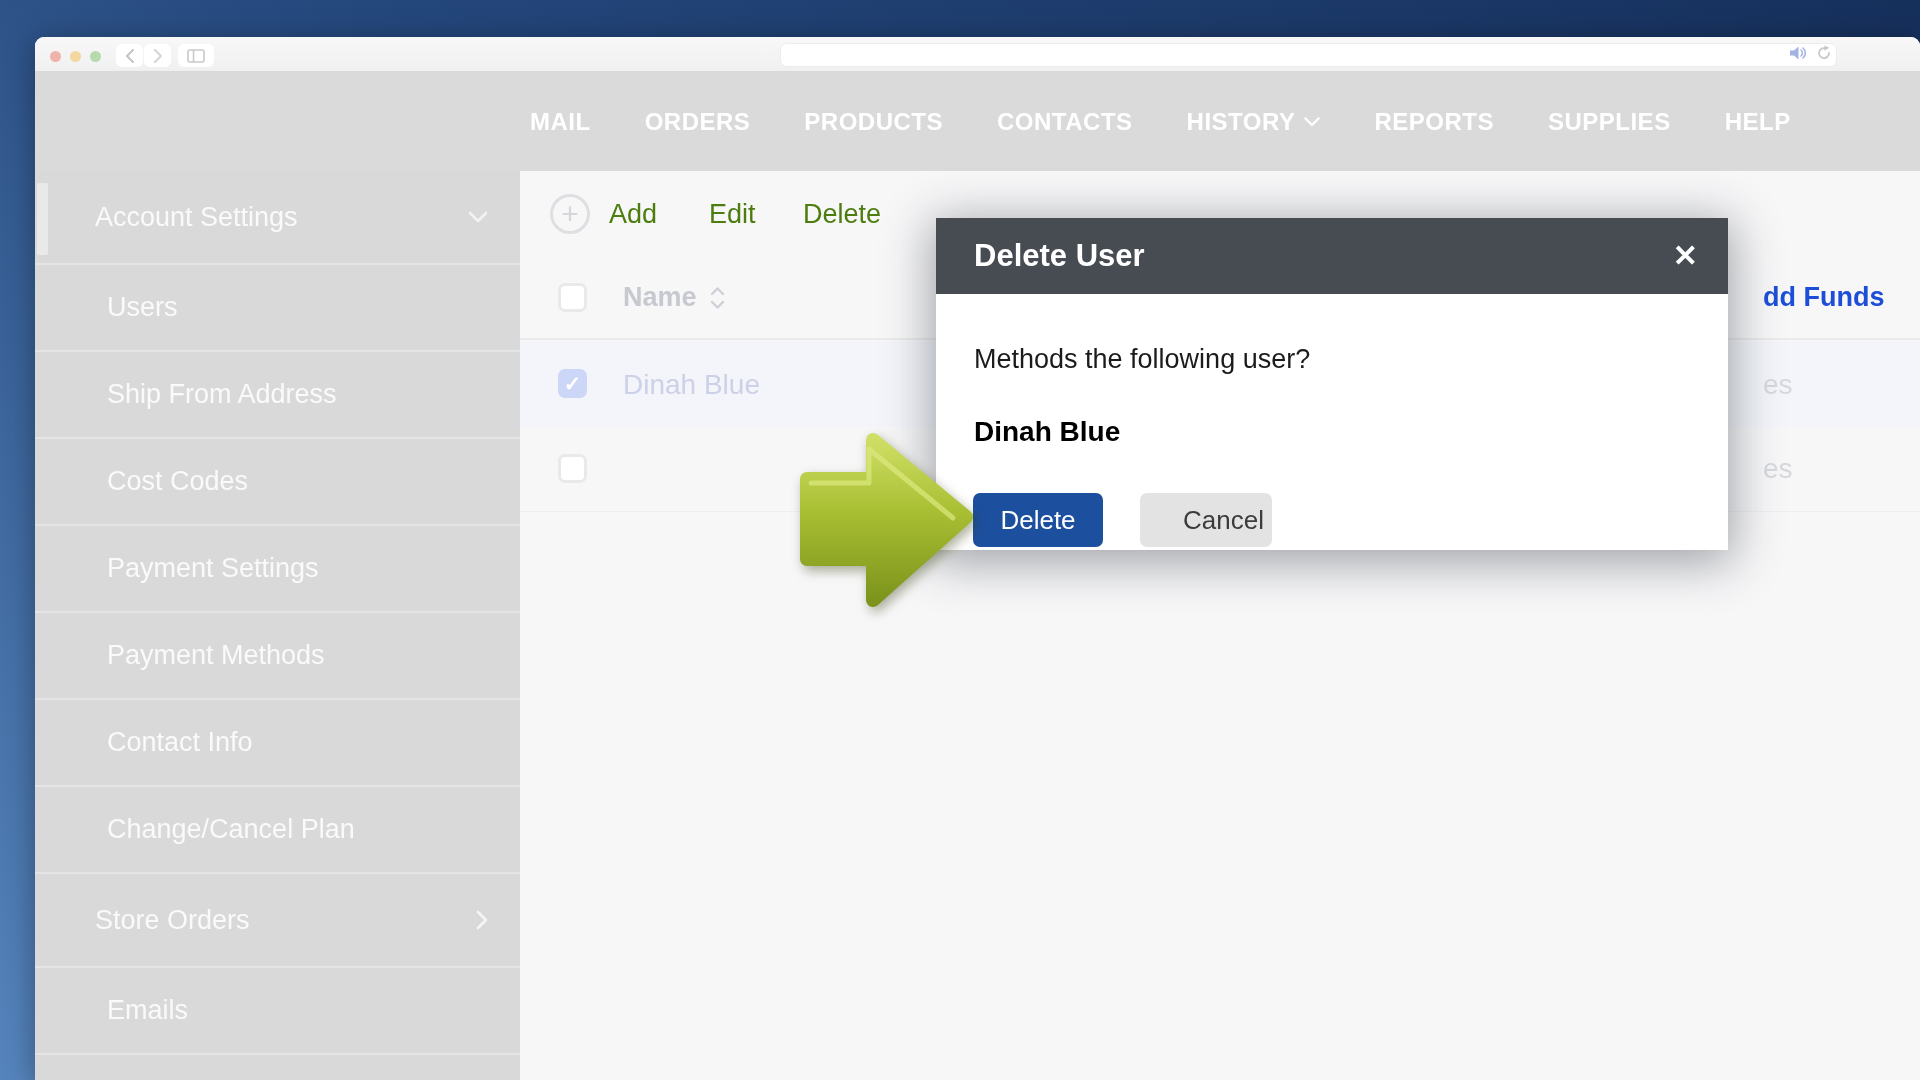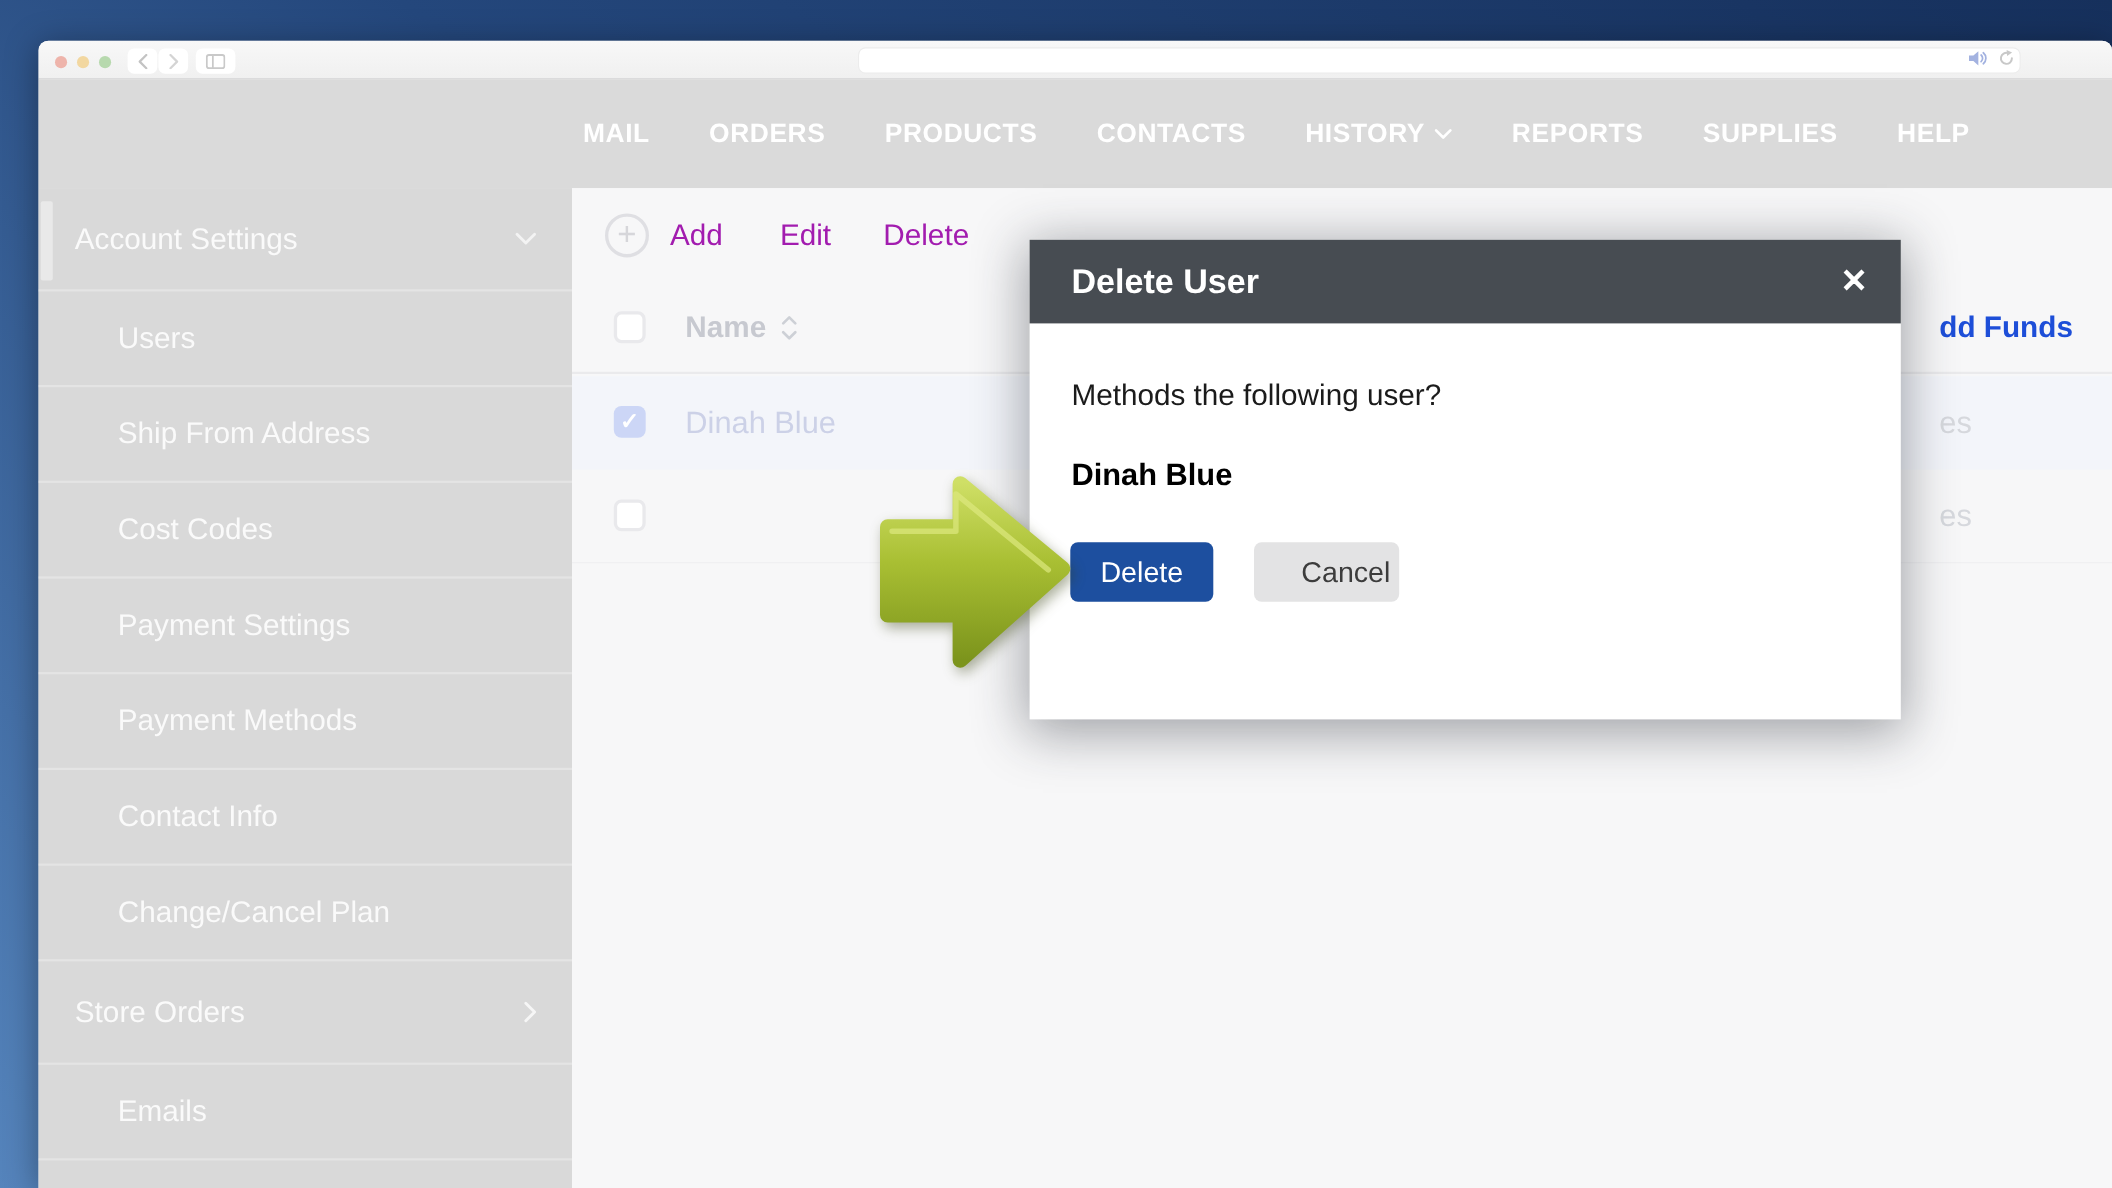--- a/index.html
+++ b/index.html
@@ -51,38 +51,38 @@
   }
   
   .sidebar {
     position:absolute; left:0; top:134px; width:485px; height:909px; background:#d9d9d9;
   }
   .side-item {
     position:relative; width:100%; border-bottom:2px solid #e4e4e4;
     display:flex; align-items:center;
     color:#fafafa; font-size:27px; font-weight:300;
   }
-  .side-item.top { height:94px; padding-left:33px; }
+  .side-item.top { height:94px; padding-left:60px; }
   .side-item.sub { height:87px; padding-left:72px; }
   .side-indicator {
     position:absolute; left:2px; top:12px; width:11px; height:72px; background:#e9e9e9; border-radius:2px;
   }
   .side-chevron { position:absolute; right:32px; top:50%; transform:translateY(-50%); }
   
   .main {
     position:absolute; left:485px; top:134px; width:1400px; height:909px; background:#f7f7f8;
   }
   .toolbar { position:absolute; left:0; top:0; width:100%; height:86px; display:flex; align-items:center; }
   .tb-plus {
     position:absolute; left:30px; top:23px; width:40px; height:40px; border-radius:50%;
     border:3px solid #dfdfe3; color:#d6d6da; display:flex; align-items:center; justify-content:center;
     font-size:30px; font-weight:300; line-height:1;
   }
   .tb-label { position:absolute; top:0; height:86px; display:flex; align-items:center;
-    color:#a21caf; font-size:27px; }
+    color:#4d7c0f; font-size:27px; }
   .tb-add { left:89px; } .tb-edit { left:189px; } .tb-del { left:283px; }
   .thead { position:absolute; left:0; top:86px; width:100%; height:83px; border-bottom:2px solid #eaeaec; }
   .trow  { position:absolute; left:0; width:100%; height:85px; }
   .trow.r1 { top:171px; background:#f3f5fa; }
   .trow.r2 { top:256px; border-bottom:1px solid #efeff1; }
   .cb {
     position:absolute; left:38px; width:29px; height:29px; border-radius:7px;
     border:3px solid #e9e9ec; background:#fff;
   }
   .cb.checked {
@@ -92,21 +92,21 @@
   .thead .cb { top:26px; }
   .trow .cb { top:27px; }
   .cell-name { position:absolute; left:103px; top:0; height:100%; display:flex; align-items:center; }
   .thead .cell-name { color:#c7c9d0; font-weight:bold; font-size:27px; gap:13px; }
   .trow  .cell-name { color:#ccd1e7; font-size:28px; }
   .frag { position:absolute; display:flex; align-items:center; height:100%; color:#d6d8dd; font-size:28px; }
   .frag.hdr { color:#1d4ed8; font-weight:bold; font-size:27px; }
   .frag.f1 { left:1243px; }
   
   .dialog {
-    position:absolute; left:936px; top:218px; width:792px; height:436px; background:#fff;
+    position:absolute; left:936px; top:218px; width:792px; height:332px; background:#fff;
     box-shadow:0 8px 45px 4px rgba(35,40,50,.42); z-index:20;
   }
   .dialog-header {
     position:absolute; left:0; top:0; width:100%; height:76px; background:#474c52;
     display:flex; align-items:center; padding:0 30px 0 38px;
   }
   .dialog-title { color:#fff; font-weight:bold; font-size:31px; flex:1; }
   .dialog-close { color:#fff; font-weight:bold; font-size:30px; cursor:pointer; line-height:1; }
   .dialog-msg  { position:absolute; left:38px; top:126px; font-size:27px; color:#1b1b1b; }
   .dialog-user { position:absolute; left:38px; top:198px; font-size:28px; font-weight:bold; color:#000; }

